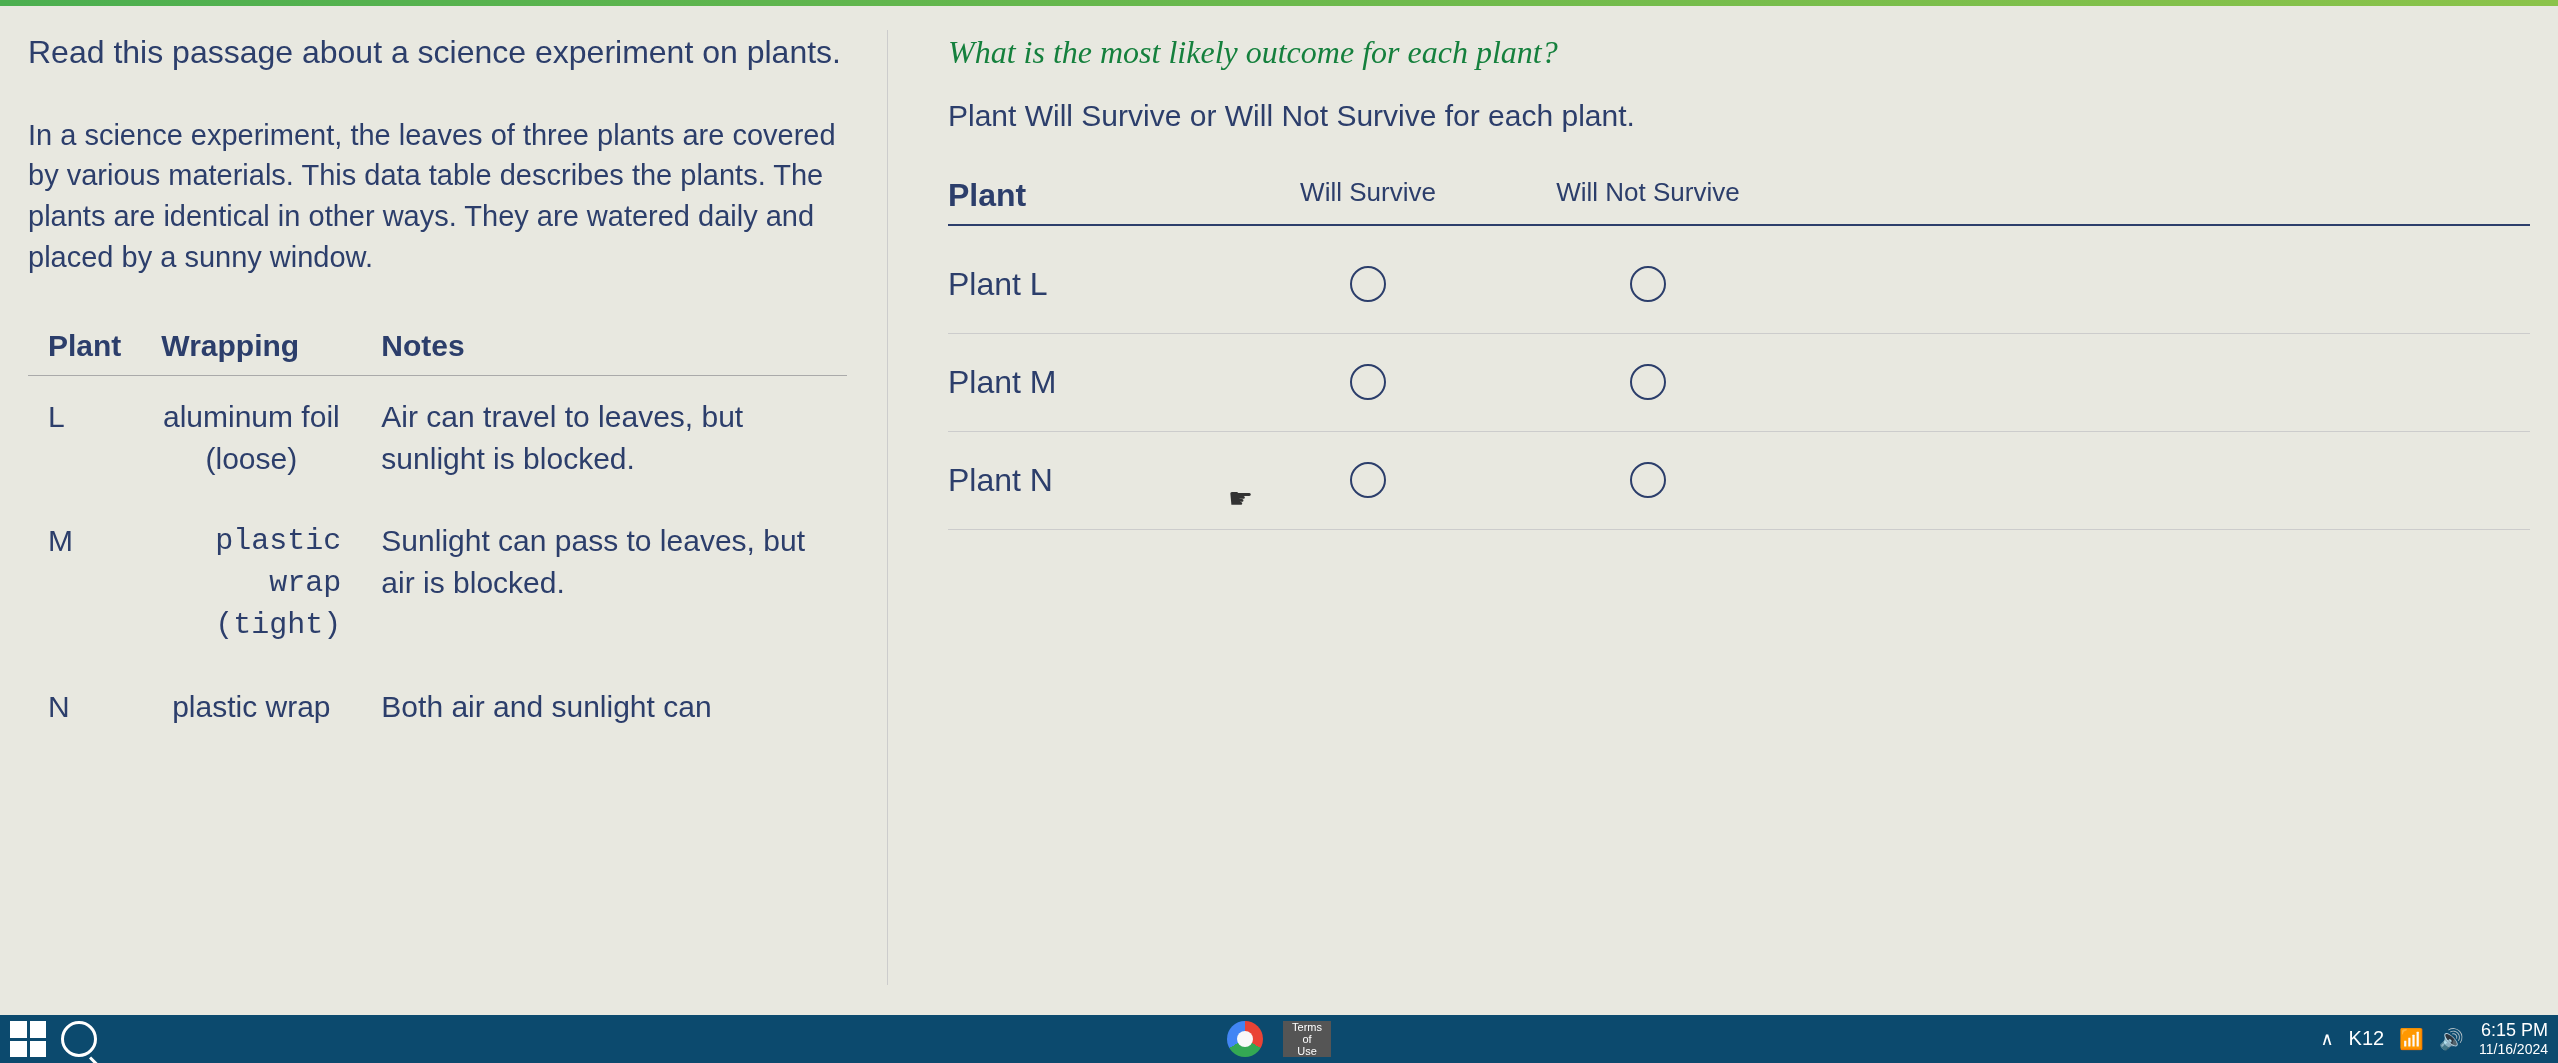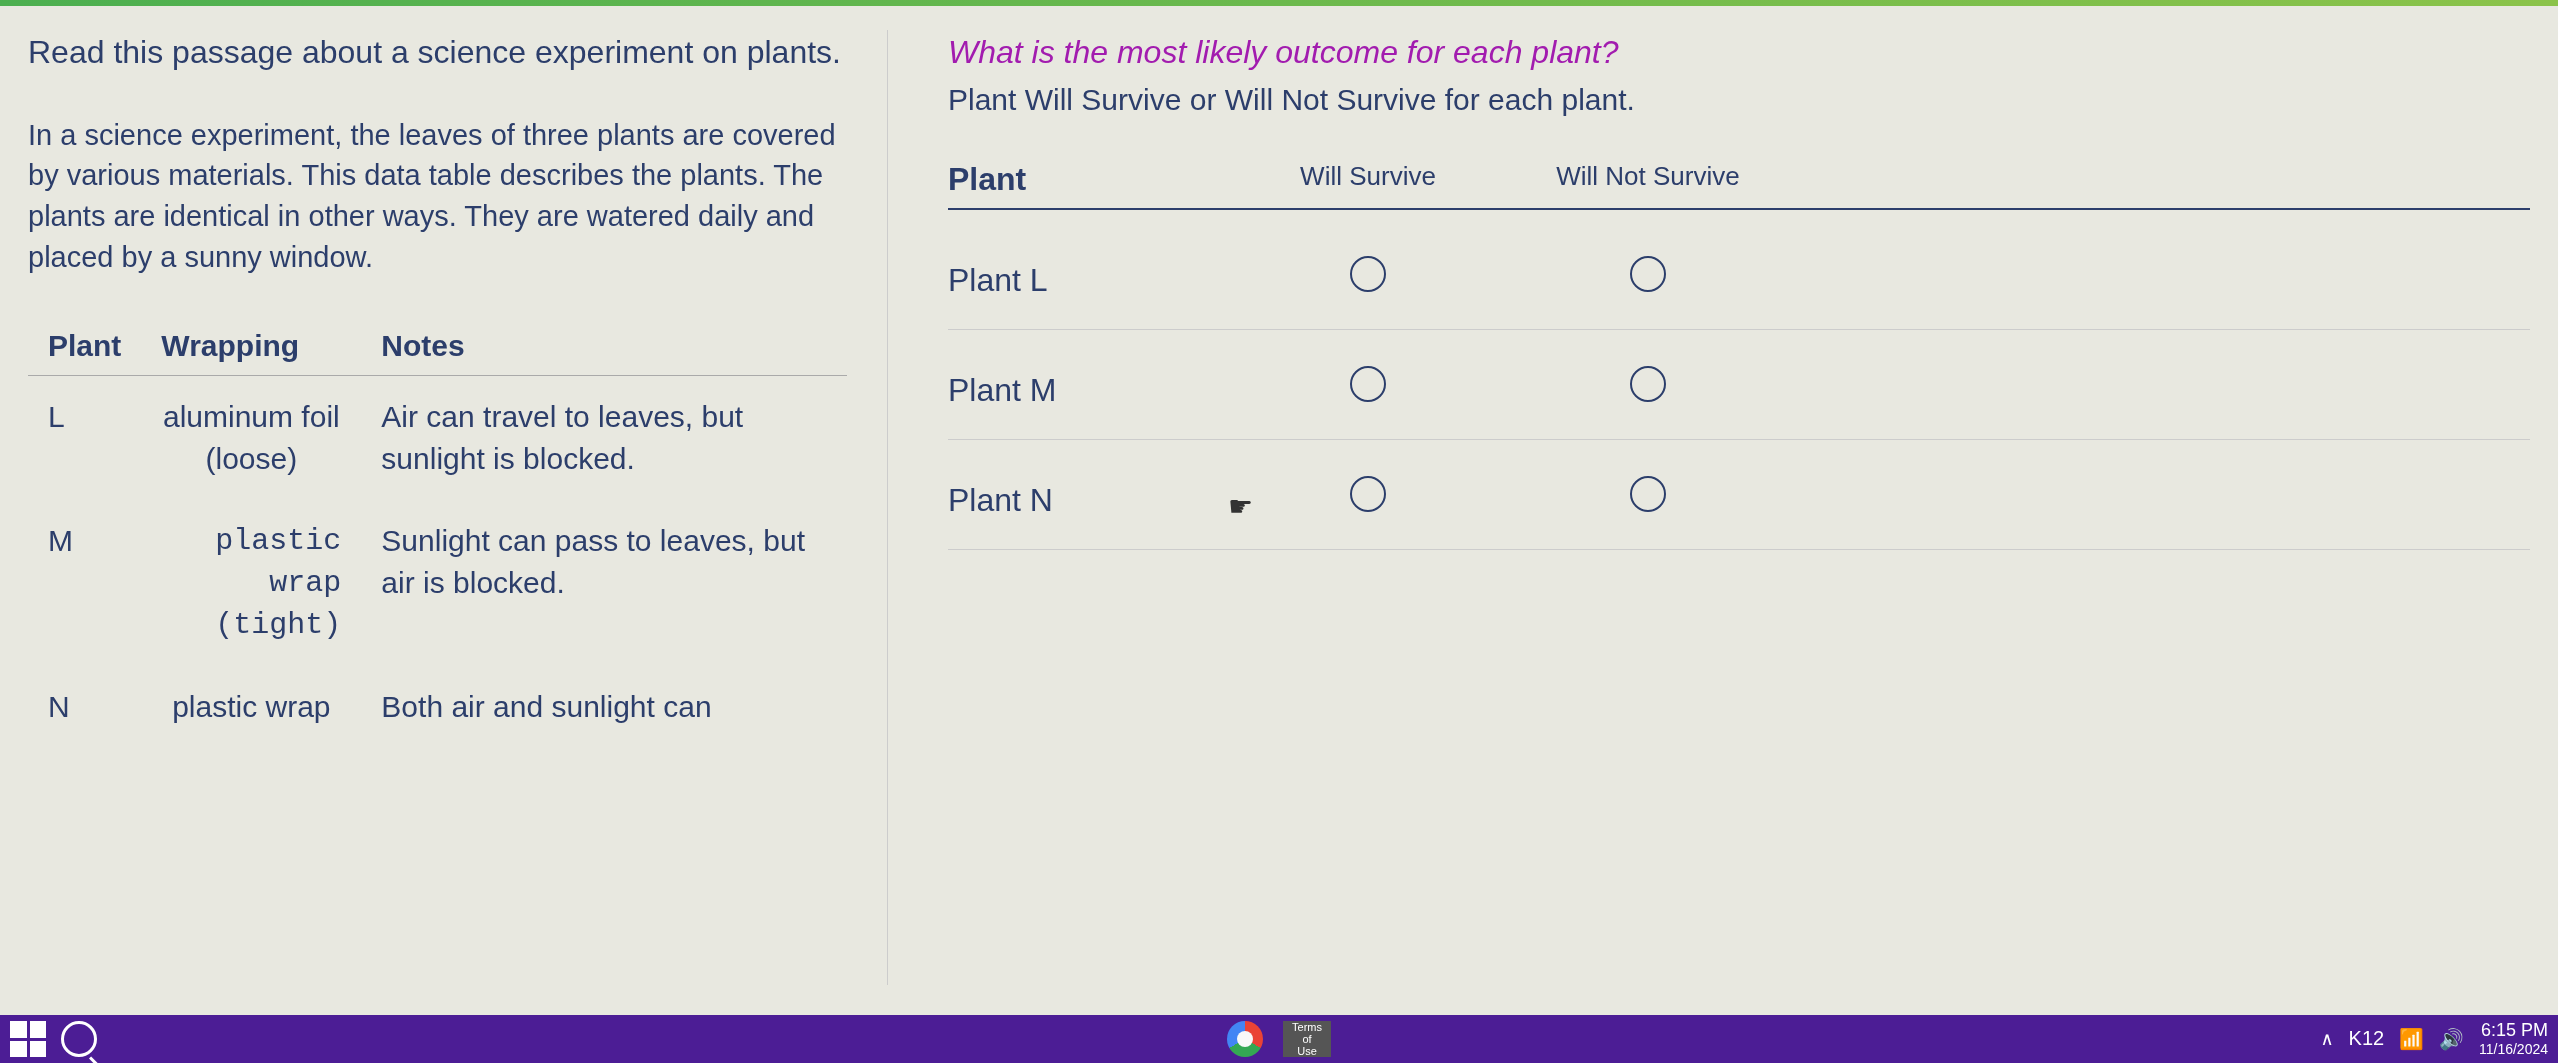--- a/index.html
+++ b/index.html
@@ -82,24 +82,25 @@
     }
 
     
     .right-panel {
       flex: 1;
       padding-left: 60px;
     }
 
     .question-text {
       font-size: 32px;
-      color: #a21caf;
+      color: #15803d;
       font-style: italic;
       line-height: 1.4;
-      margin-bottom: 4px;
+      margin-bottom: 20px;
+      font-family: Liberation Serif, serif;
     }
 
     .instruction-text {
       font-size: 30px;
       color: #2c3e6b;
       margin-bottom: 40px;
       line-height: 1.4;
     }
 
     .answer-table-header {
@@ -126,21 +127,20 @@
       display: grid;
       grid-template-columns: 280px 280px 280px;
       align-items: center;
       padding: 30px 0;
       border-bottom: 1px solid #ccc;
     }
 
     .answer-row .plant-name {
       font-size: 32px;
       color: #2c3e6b;
-      margin-top: 12px;
     }
 
     .answer-row .radio-cell {
       display: flex;
       justify-content: center;
       align-items: center;
     }
 
     .radio-btn {
       width: 36px;
@@ -155,21 +155,21 @@
       position: relative;
     }
 
     
     .taskbar {
       position: absolute;
       bottom: 0;
       left: 0;
       width: 100%;
       height: 48px;
-      background: #4c1d95;
+      background: #0c4a6e;
       display: flex;
       align-items: center;
       justify-content: space-between;
       padding: 0 10px;
     }
 
     .taskbar-left {
       display: flex;
       align-items: center;
       gap: 15px;

